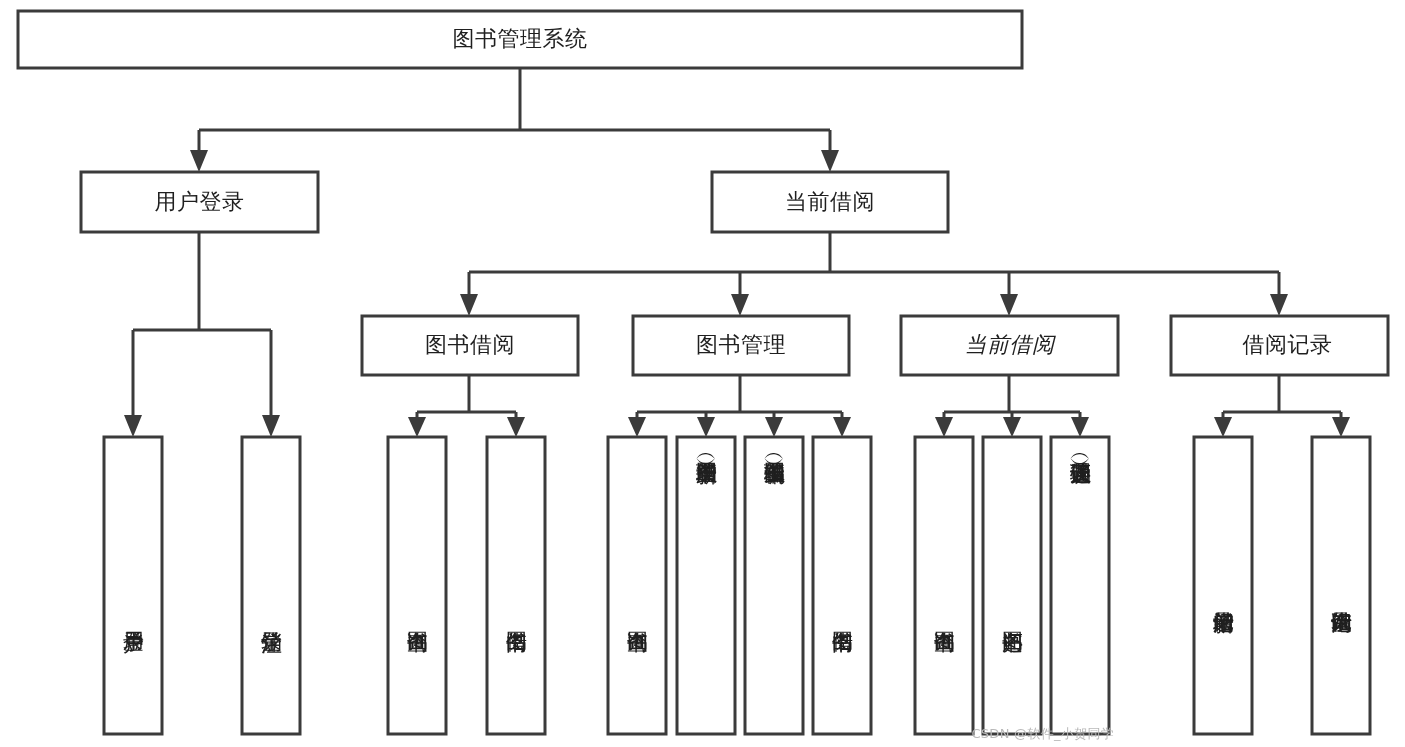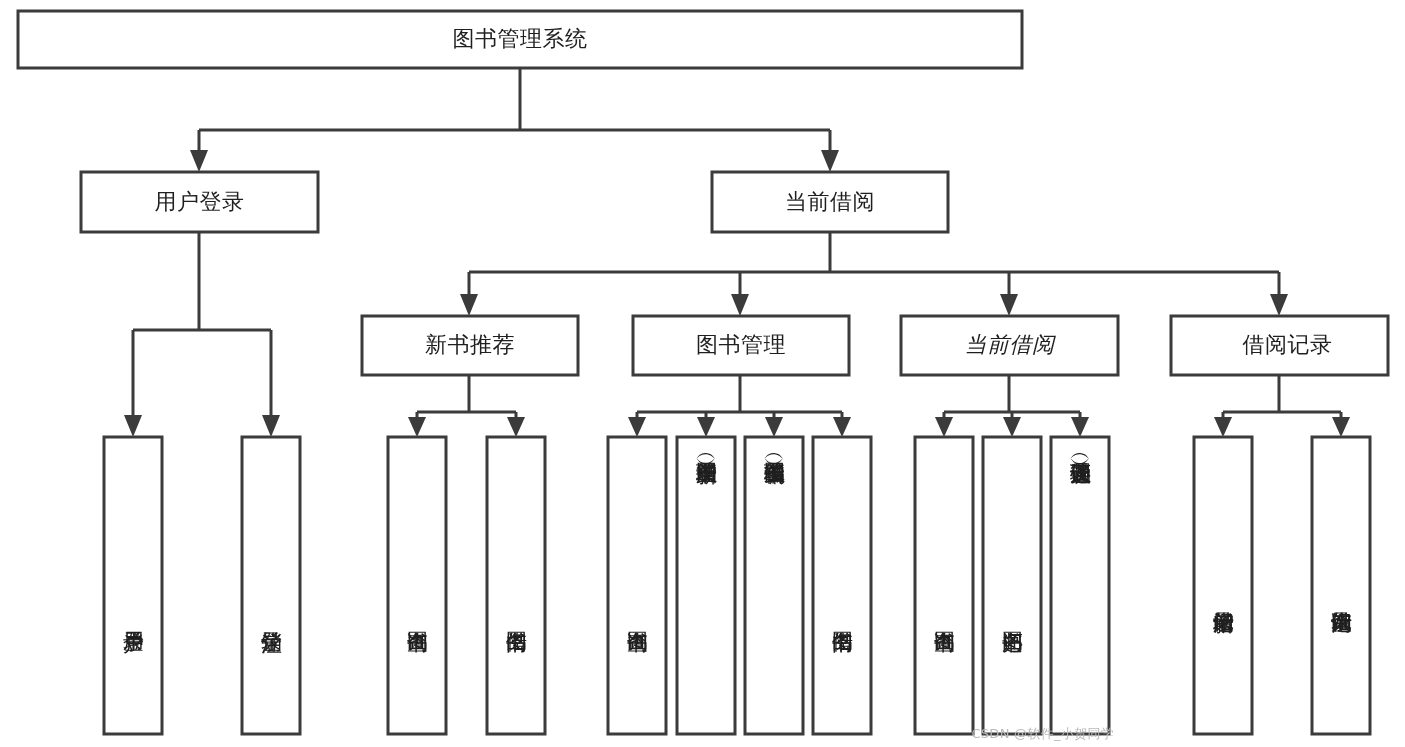--- a/index.html
+++ b/index.html
@@ -186,21 +186,21 @@
     </g>
 
   </svg>
 
   <div class="node-label-h" style="left:18px; top:11px; width:1004px; height:57px;">图书管理系统</div>
 
   <div class="node-label-h" style="left:81px; top:172px; width:237px; height:60px;">用户登录</div>
 
   <div class="node-label-h" style="left:712px; top:172px; width:236px; height:60px;">当前借阅</div>
 
-  <div class="node-label-h" style="left:362px; top:316px; width:216px; height:59px;">新书推荐</div>
+  <div class="node-label-h" style="left:362px; top:316px; width:216px; height:59px;">图书借阅</div>
 
   <div class="node-label-h" style="left:633px; top:316px; width:216px; height:59px;">图书管理</div>
 
   <div class="node-label-h" style="left:901px; top:316px; width:217px; height:59px;font-style:italic;">当前借阅</div>
 
   <div class="node-label-h" style="left:1171px; top:316px; width:217px; height:59px;margin-left:8px;">借阅记录</div>
 
   <div class="node-label-v align-center" style="left:104px; top:515px; width:58px; height:200px;">用户登录</div>
 
   <div class="node-label-v align-center" style="left:242px; top:515px; width:58px; height:200px;">注销登录</div>

